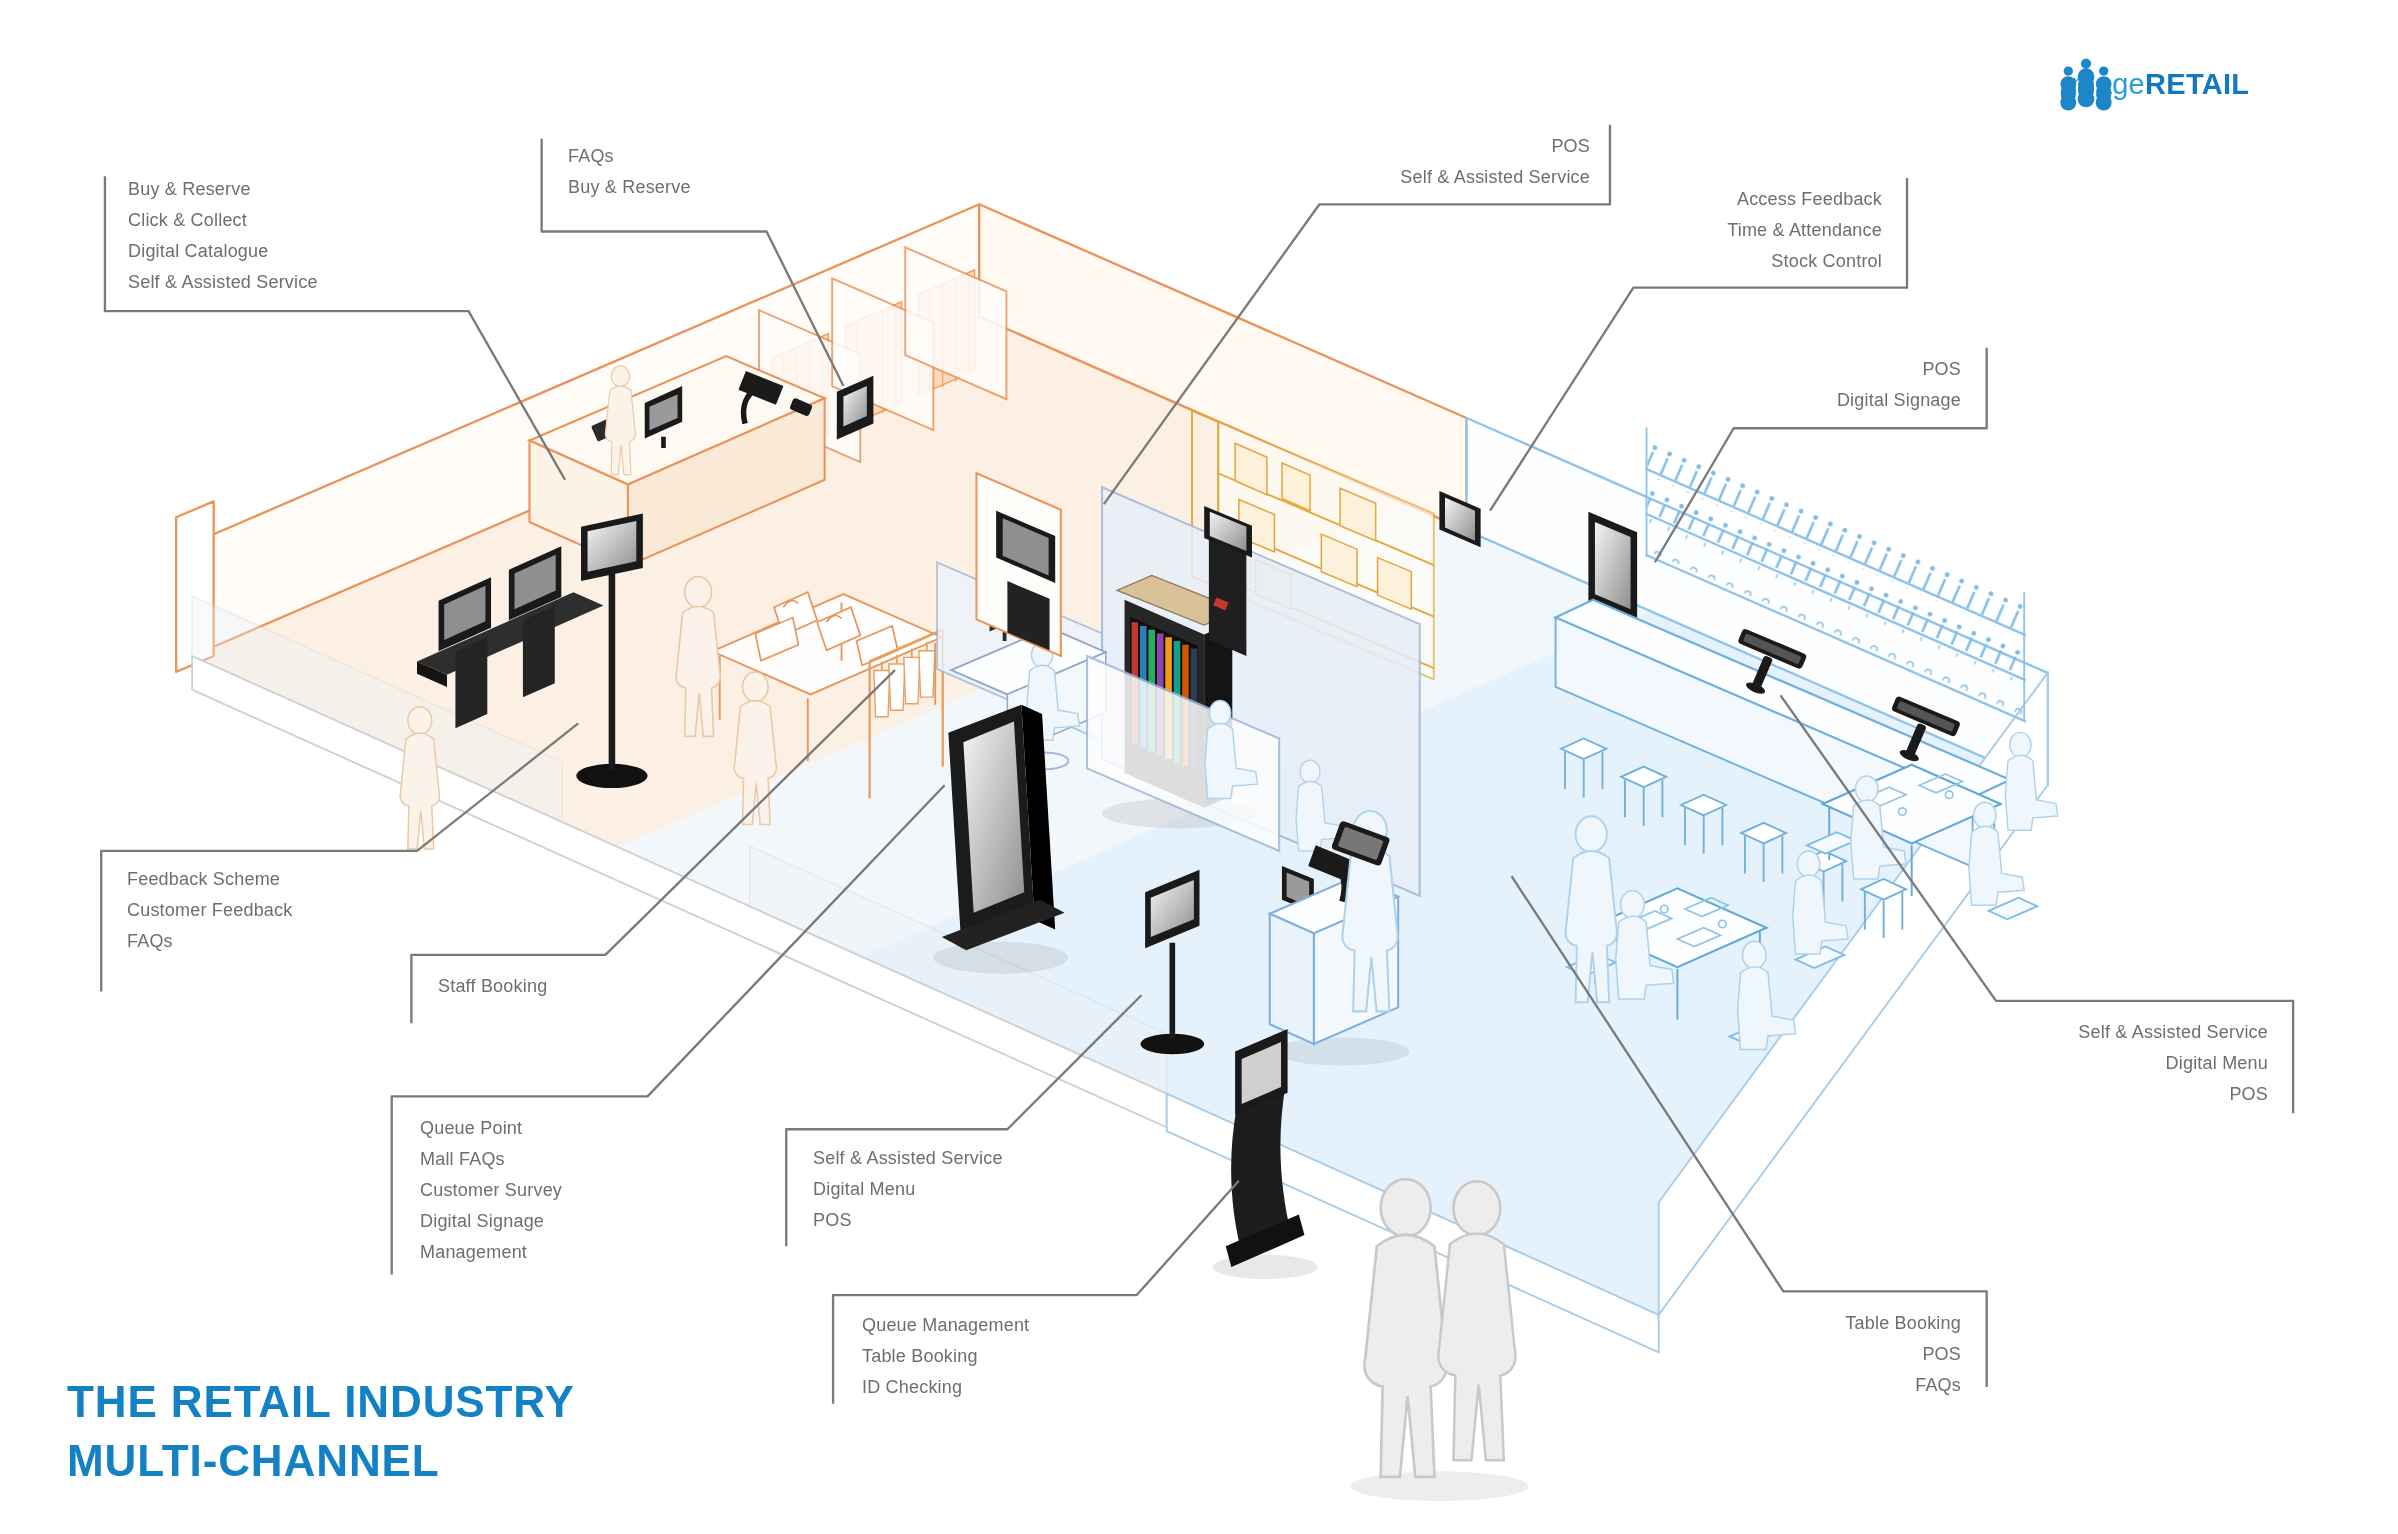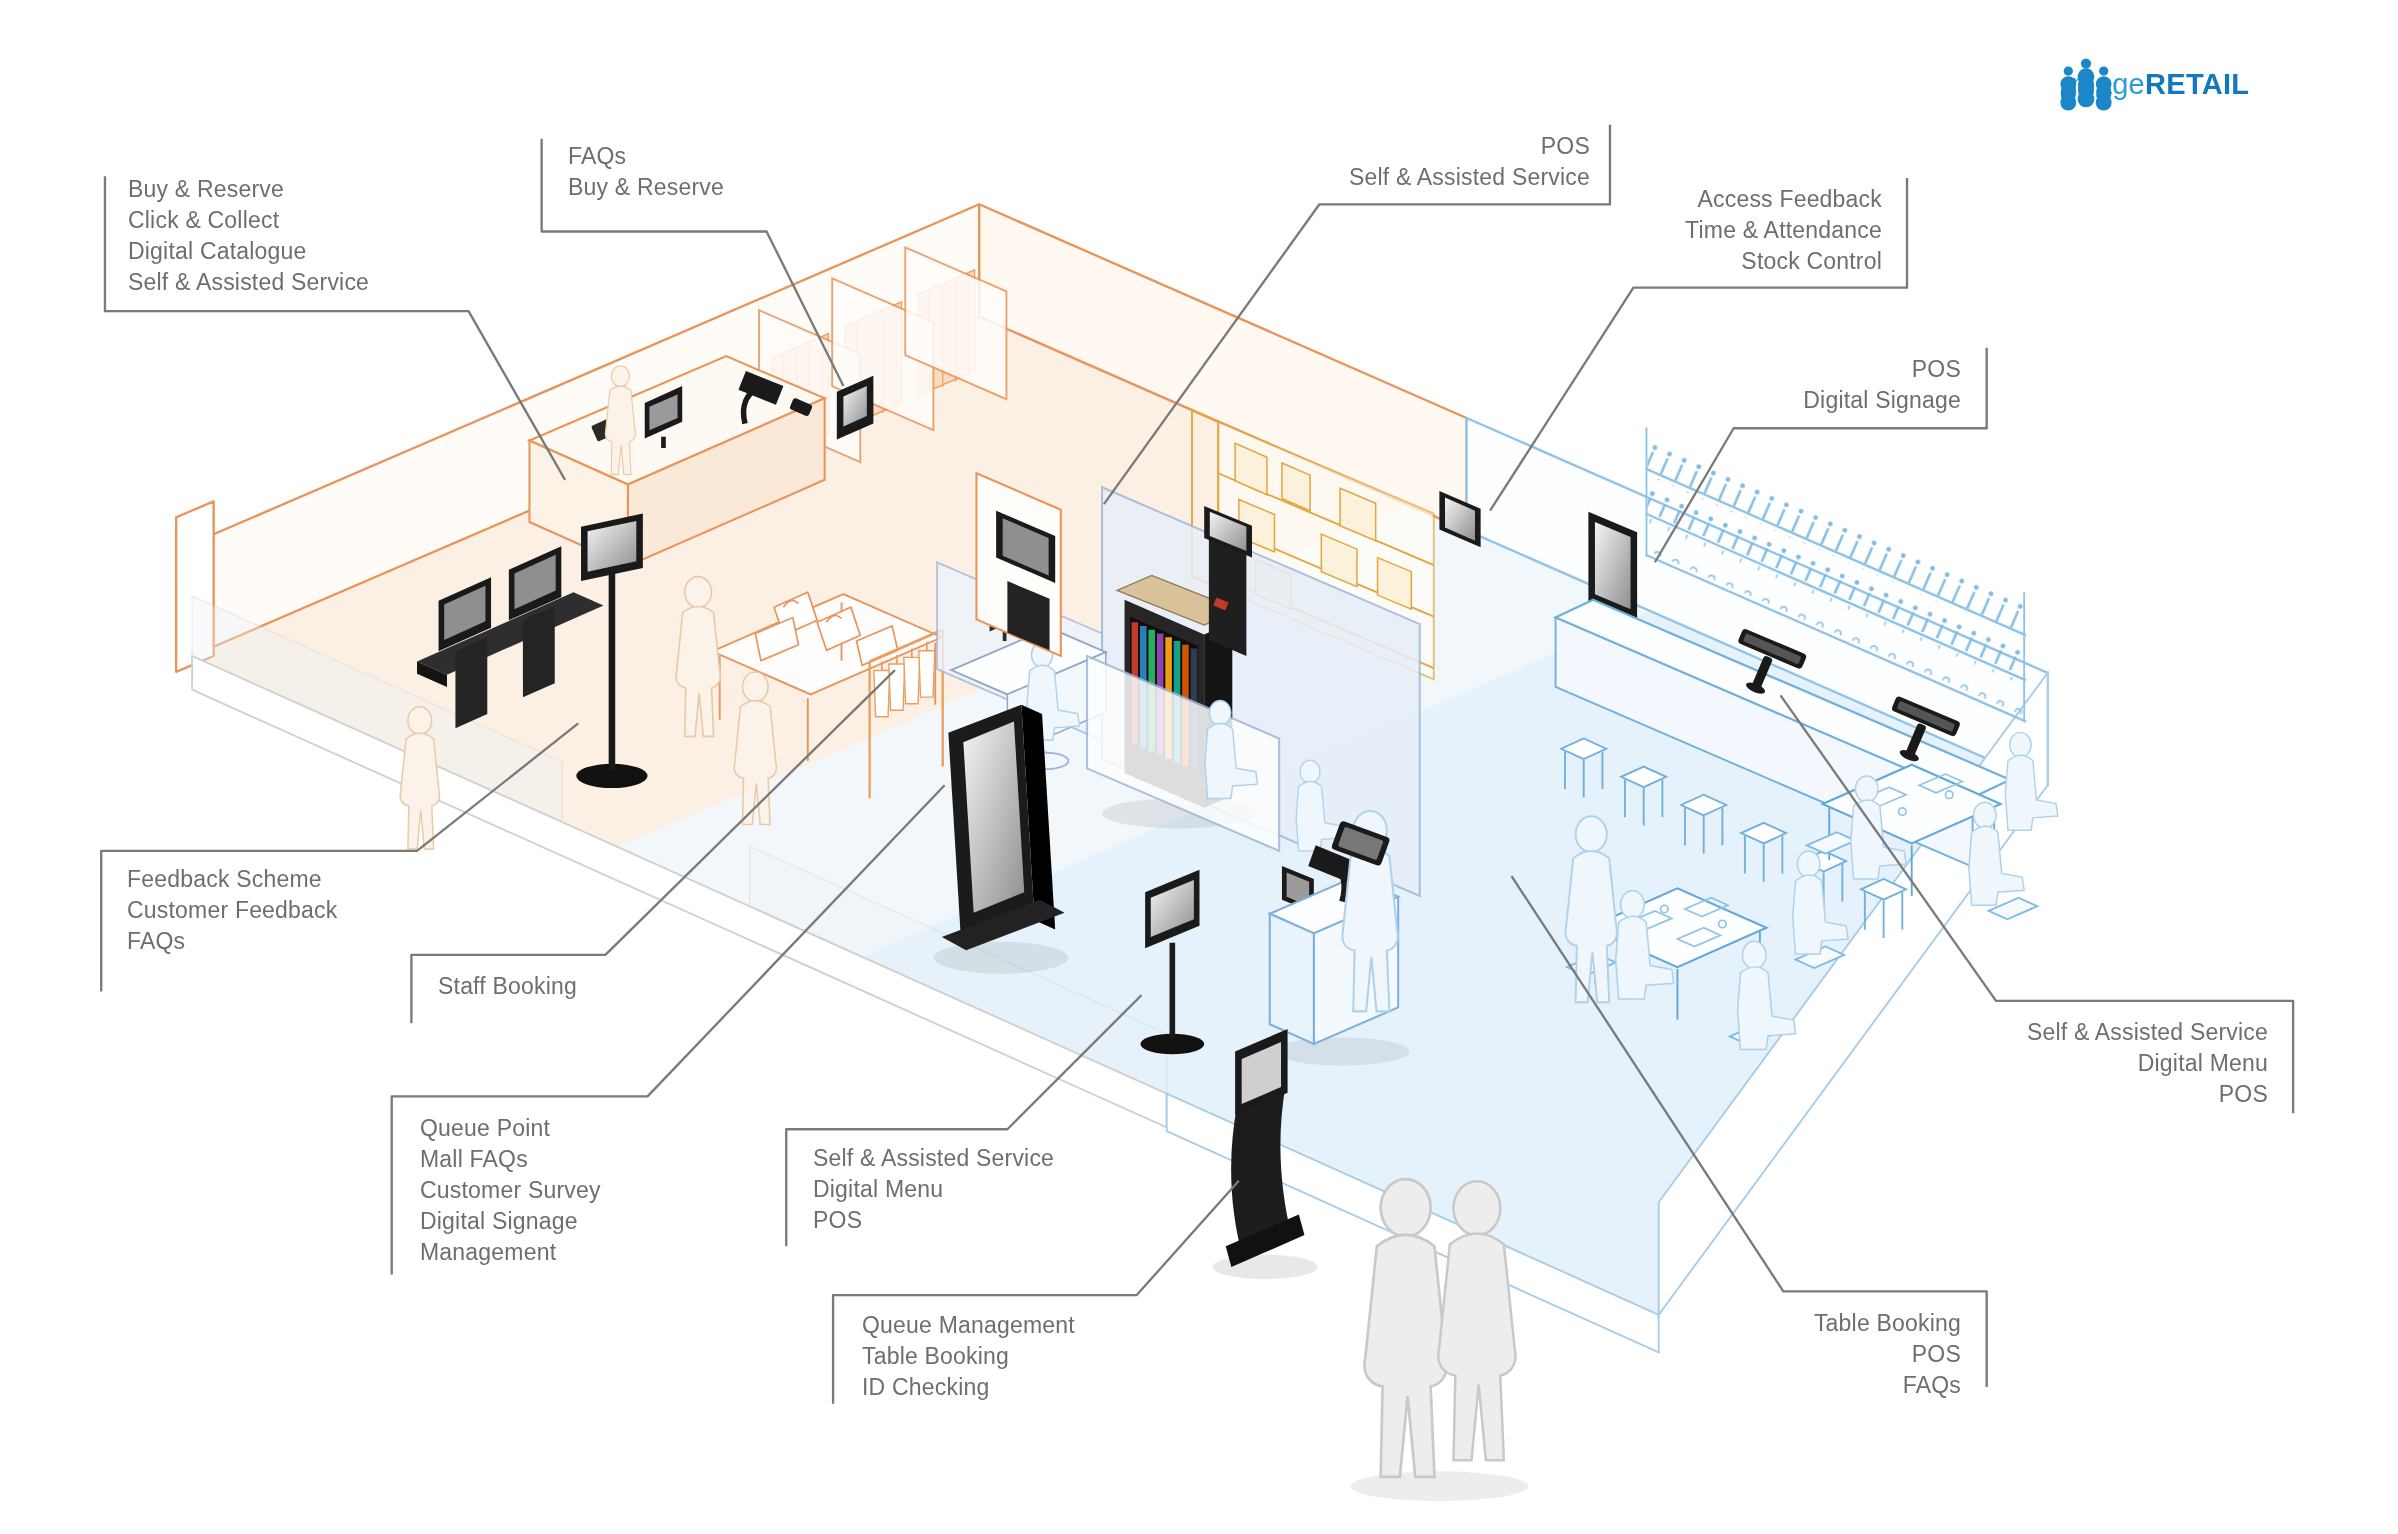--- a/index.html
+++ b/index.html
@@ -1,19 +1,19 @@
 <!DOCTYPE html>
 <html style="font-size:15px"><head>
 <meta charset="utf-8">
 <style>
   html,body{margin:0;padding:0;background:#ffffff;}
   #stage{position:relative;width:2399px;height:1535px;background:#ffffff;overflow:hidden;
          font-family:"Liberation Sans",sans-serif;}
   svg{position:absolute;left:0;top:0;}
-  .callout{position:absolute;font-size:23px;line-height:31px;color:#6e6e6e;
+  .callout{position:absolute;font-size:18px;line-height:31px;color:#6e6e6e;
            white-space:nowrap;letter-spacing:0.2px;}
   .callout.right{text-align:right;}
   .callout span{display:block;}
   #title{position:absolute;left:67px;top:1372px;font-size:44px;line-height:59px;
          font-weight:bold;color:#1581c5;letter-spacing:0.9px;}
   #title span{display:block;}
   #logo{position:absolute;left:2057px;top:58px;height:52px;display:flex;align-items:center;}
   #logo .word{font-size:29px;letter-spacing:0.3px;margin-left:7.5px;}
   #logo .lt{color:#2b9cd6;font-weight:normal;}
   #logo .bd{color:#1478be;font-weight:bold;}
@@ -471,20 +471,24 @@
   <span>Digital Menu</span>
   <span>POS</span>
 </div>
 
 <div class="callout right" style="right:438px;top:1308px">
   <span>Table Booking</span>
   <span>POS</span>
   <span>FAQs</span>
 </div>
 
+<div id="title">
+  <span>THE RETAIL INDUSTRY</span>
+  <span>MULTI-CHANNEL</span>
+</div>
 
 <div id="logo">
   <svg width="58" height="54" viewBox="0 0 62 58">
     <g fill="#1b87c9">
       <circle cx="12" cy="14" r="5"></circle>
       <rect x="4" y="28" width="16" height="20" rx="8"></rect>
       <circle cx="12" cy="28" r="8.5"></circle>
           <circle cx="12" cy="48" r="8.5"></circle>
       <circle cx="31" cy="6" r="5.5"></circle>
       <rect x="22.5" y="20" width="17" height="24" rx="8.5"></rect>

